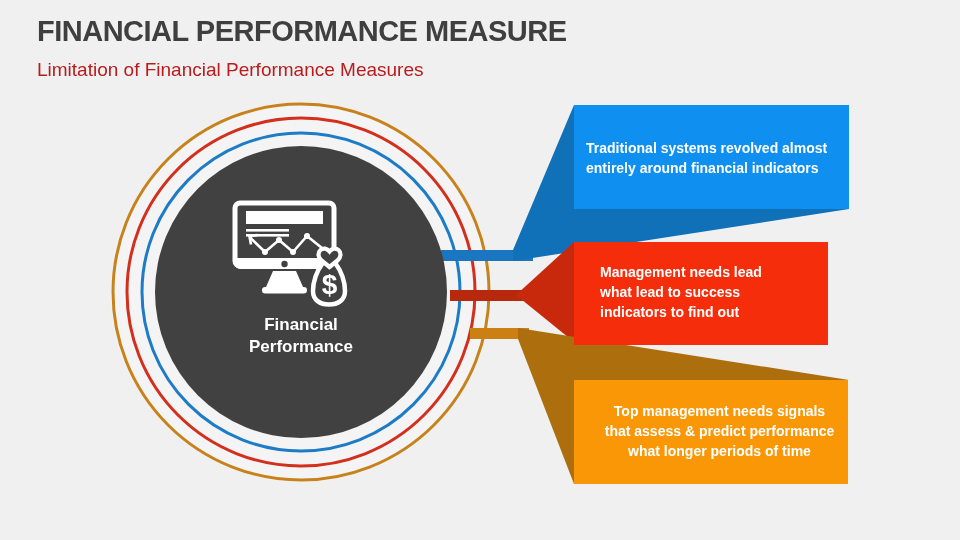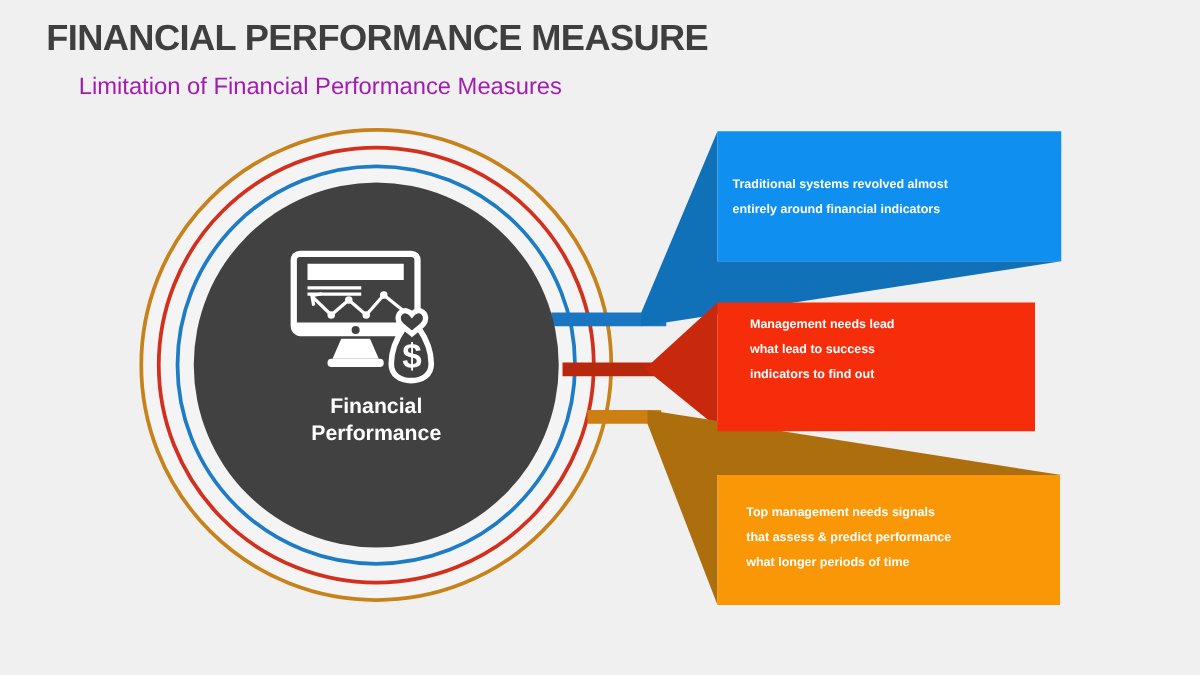--- a/index.html
+++ b/index.html
@@ -7,30 +7,30 @@
     position:relative;width:960px;height:540px;overflow:hidden;
     font-family:"Liberation Sans",sans-serif;
   }
   .abs{position:absolute;}
   .title{
     left:37px;top:14px;font-size:29px;font-weight:700;line-height:34px;
     letter-spacing:-0.5px;white-space:nowrap;text-align:center;
   }
   .subtitle{
     left:37px;top:58px;font-size:19px;font-weight:400;line-height:24px;
-    color:#a21caf;white-space:nowrap;margin-left:26px;
+    color:#b91c1c;white-space:nowrap;
   }
   .gfx{left:0;top:0;}
   .callout{
-    box-sizing:border-box;font-size:10px;font-weight:700;line-height:20px;
+    box-sizing:border-box;font-size:14px;font-weight:700;line-height:20px;
   }
   .callout .ln{white-space:nowrap;}
   .co0{left:574px;top:105px;width:275px;height:104px;padding:33px 6px 0 12px;}
-  .co1{left:574px;top:242px;width:254px;height:103px;padding:8px 6px 0 26px;}
-  .co2{left:574px;top:380px;width:274px;height:104px;padding:21px 6px 0 23px;}
+  .co1{left:574px;top:242px;width:254px;height:103px;padding:20px 6px 0 26px;}
+  .co2{left:574px;top:380px;width:274px;height:104px;padding:21px 6px 0 23px;text-align:center;}
   .hub-label{
     left:201px;top:314px;width:200px;text-align:center;color:#fff;
     font-size:17px;font-weight:700;line-height:22px;
   }
 </style>
 </head>
 <body>
 
 <div class="slide" style="background: rgb(240, 240, 240);">
 

